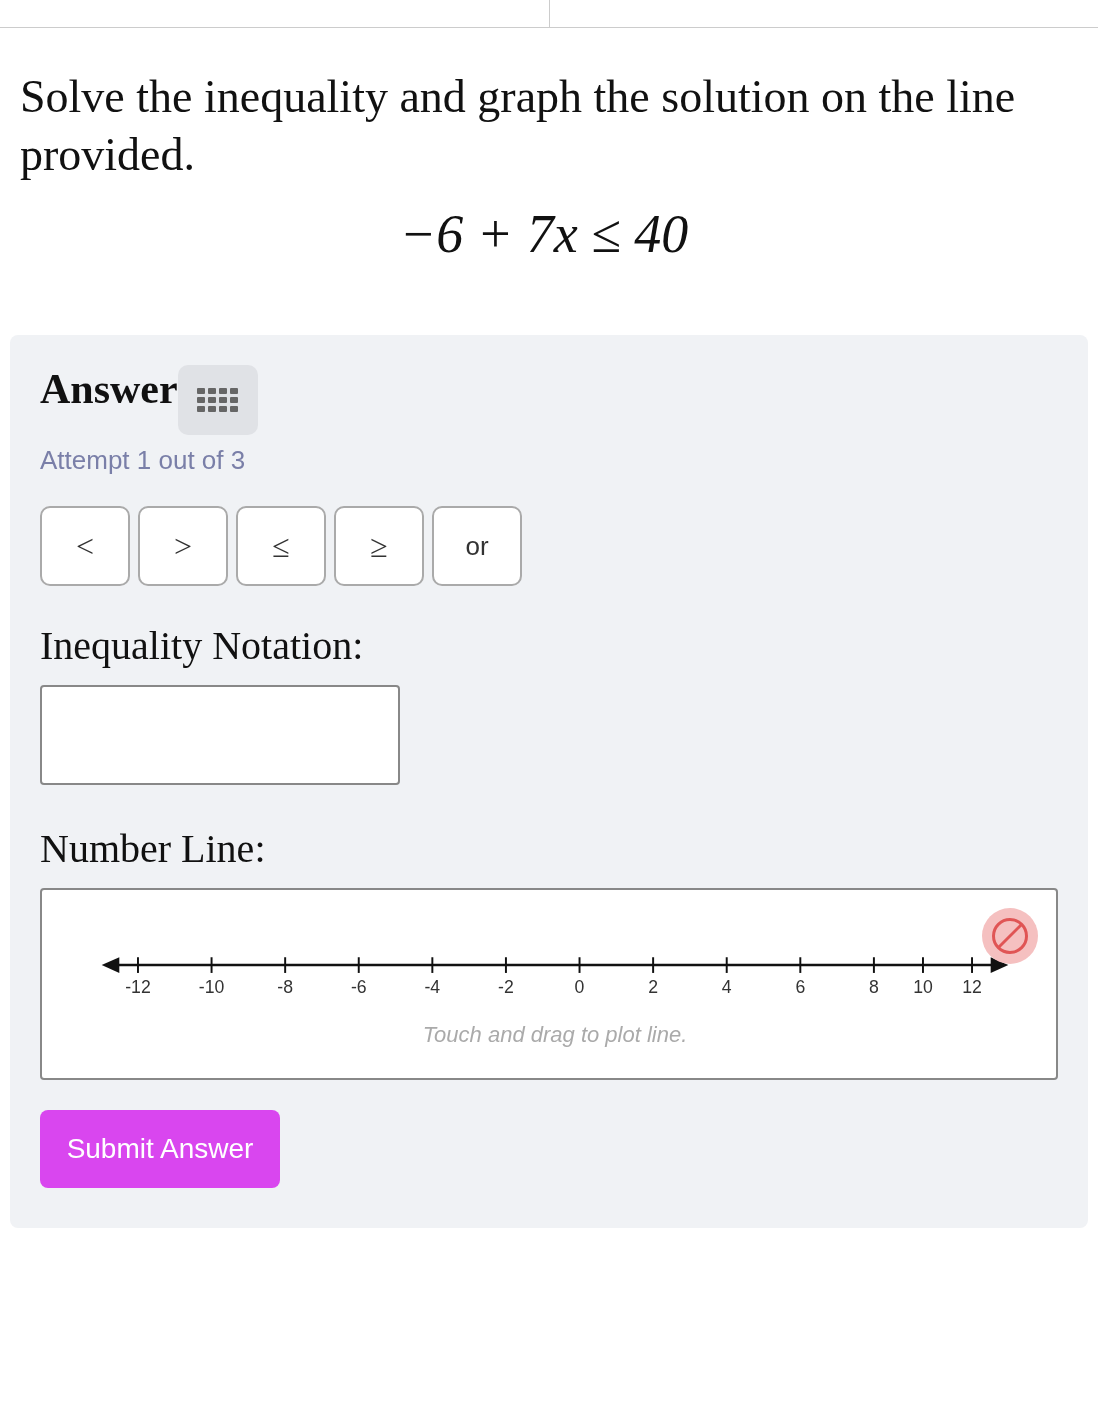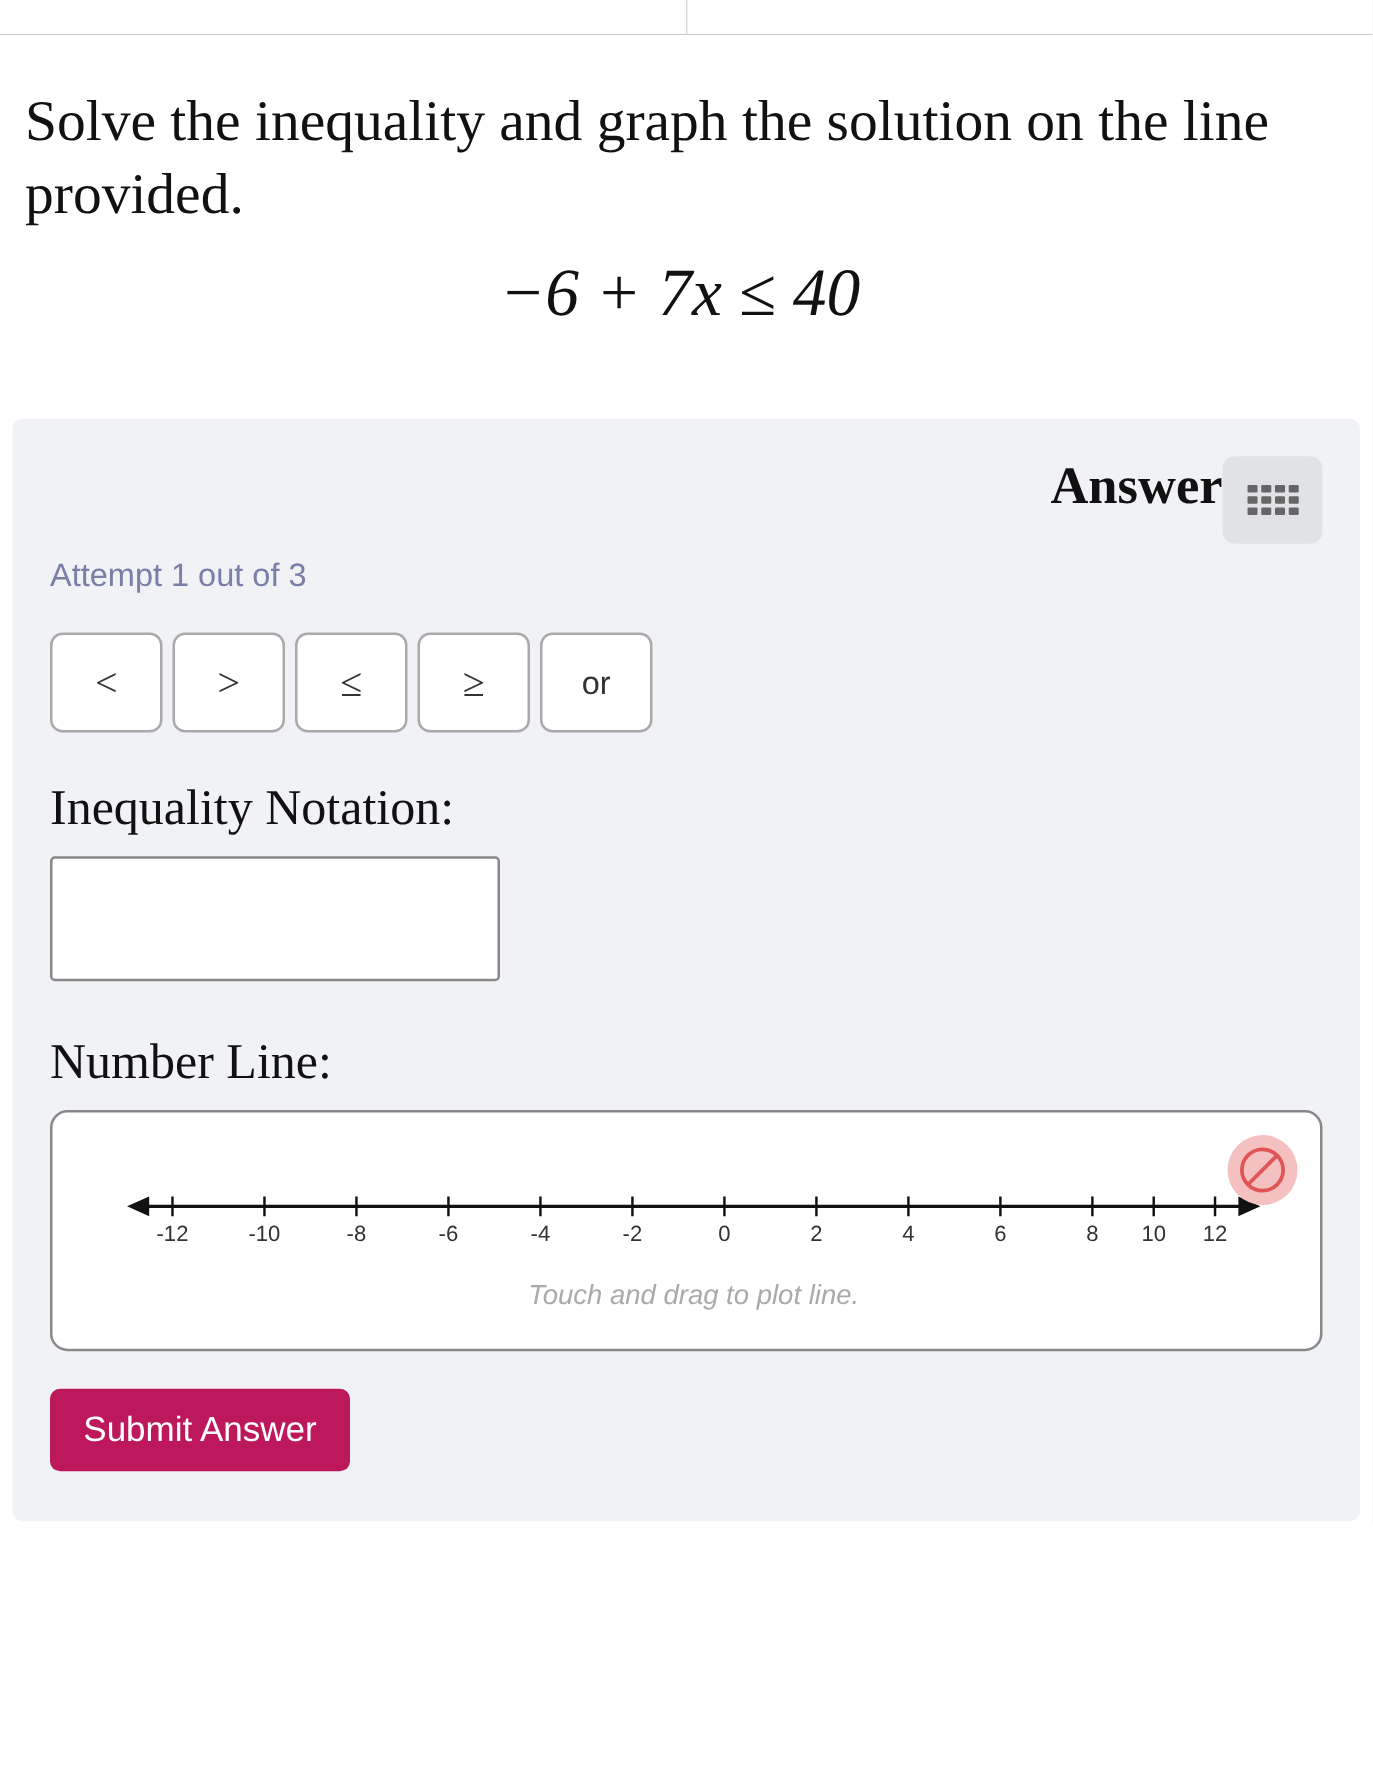--- a/index.html
+++ b/index.html
@@ -58,21 +58,21 @@
     .answer-section {
       background: #f0f2f5;
       border-radius: 8px;
       padding: 30px 30px 40px 30px;
       margin: 0 10px;
     }
 
     .answer-header {
       display: flex;
       align-items: flex-start;
-      justify-content: flex-end;
+      justify-content: flex-start;
       margin-bottom: 10px;
     }
 
     .answer-title {
       font-size: 42px;
       font-weight: bold;
       font-family: Georgia, serif;
       color: #111;
     }
 
@@ -150,21 +150,21 @@
 
     .number-line-label {
       font-size: 40px;
       font-family: Georgia, serif;
       color: #111;
       margin-bottom: 16px;
     }
 
     .number-line-container {
       border: 2px solid #888;
-      border-radius: 14px;
+      border-radius: 4px;
       background: #fff;
       padding: 20px 20px 30px 32px;
       position: relative;
       width: 100%;
     }
 
     .clear-btn {
       position: absolute;
       top: 18px;
       right: 18px;
@@ -213,22 +213,22 @@
       font-size: 22px;
       color: #aaa;
       font-family: Arial, sans-serif;
       margin-top: 8px;
       font-style: italic;
     }
 
     .submit-btn {
       display: block;
       width: 240px;
-      height: 66px;
-      background: #be185d;
+      height: 78px;
+      background: #d946ef;
       color: #fff;
       border: none;
       border-radius: 8px;
       font-size: 28px;
       font-family: Arial, sans-serif;
       cursor: pointer;
       margin-top: 30px;
     }
   </style>
 </head>

